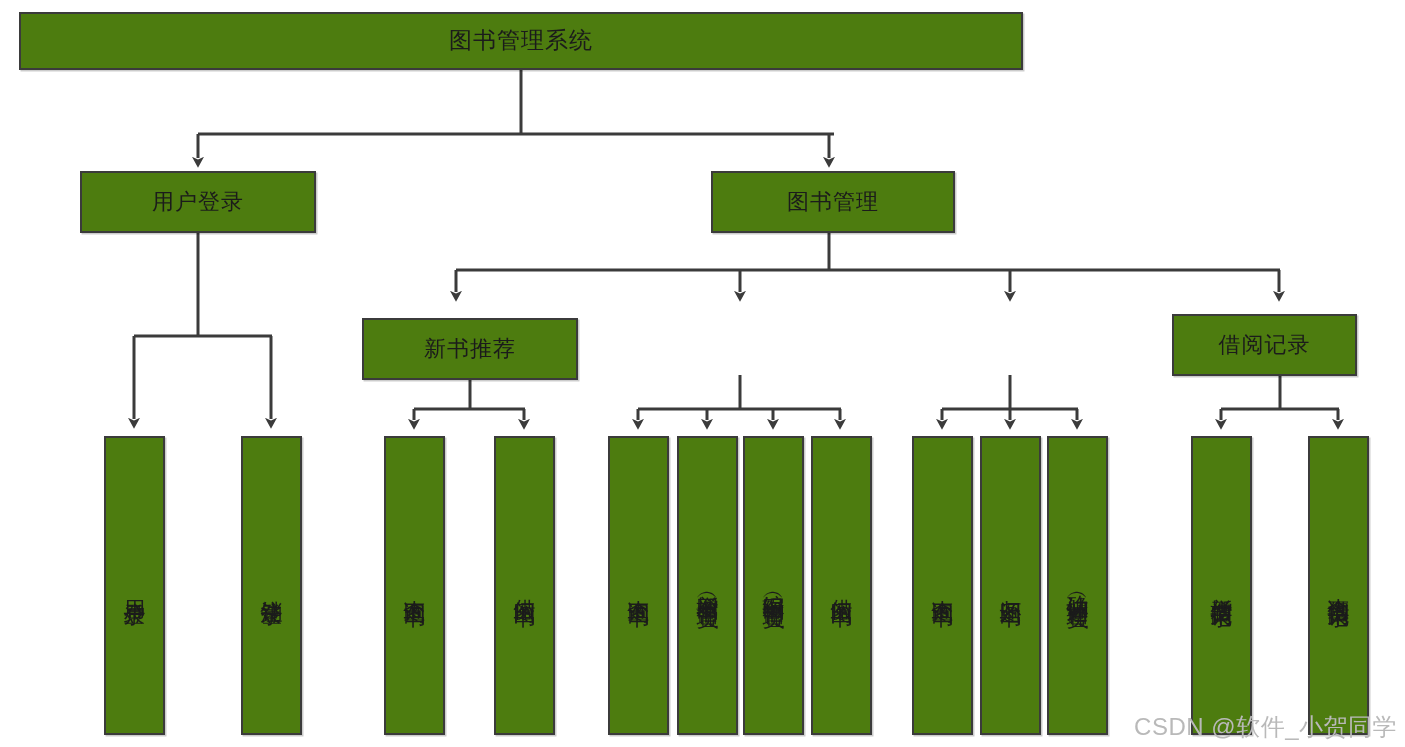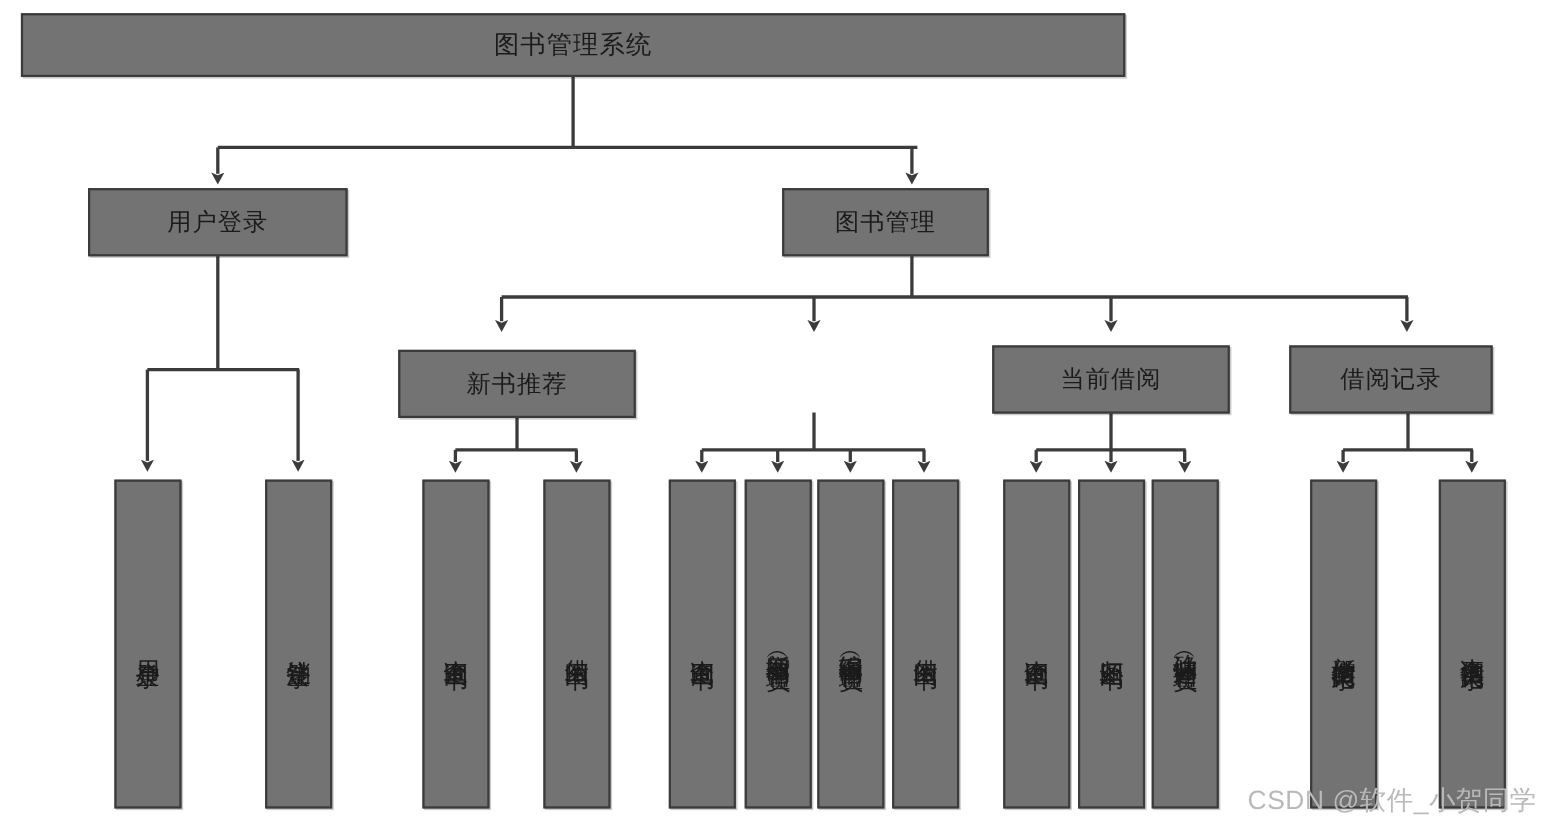--- a/index.html
+++ b/index.html
@@ -16,21 +16,21 @@
   }
   
   #wires{
     position:absolute;left:0;top:0;width:1405px;height:747px;
     pointer-events:none;
   }
   
   .node{
     position:absolute;
     box-sizing:border-box;
-    background:#737373;
+    background:#4d7c0f;
     border:2.5px solid #3b3b3b;
     display:flex;
     align-items:center;
     justify-content:center;
     color:#1b1b1b;
     box-shadow:1.5px 1.5px 0 rgba(0,0,0,0.20);
   }
   .node.h{
     font-size:22px;
     letter-spacing:1px;
@@ -120,29 +120,26 @@
     </g>
   </svg>
 
   <div class="node h root" style="left:19px;top:12px;width:1004px;height:58px;">
     <span>图书管理系统</span>
   </div>
 
   <div class="node h" style="left:80px;top:171px;width:236px;height:62px;">
     <span>用户登录</span>
   </div>
-  <div class="node h" style="left:711px;top:171px;width:188px;height:62px;">
+  <div class="node h" style="left:711px;top:171px;width:244px;height:62px;">
     <span>图书管理</span>
   </div>
 
   <div class="node h" style="left:362px;top:318px;width:216px;height:62px;">
     <span>新书推荐</span>
-  </div>
-  <div class="node h" style="left:902px;top:314px;width:216px;height:62px;">
-    <span>当前借阅</span>
   </div>
   <div class="node h" style="left:1172px;top:314px;width:185px;height:62px;">
     <span>借阅记录</span>
   </div>
 
   <div class="node leaf" style="left:104px;top:436px;width:61px;height:299px;">
     <span class="vtext">用户登录</span>
   </div>
   <div class="node leaf" style="left:241px;top:436px;width:61px;height:299px;">
     <span class="vtext">注销登录</span>

